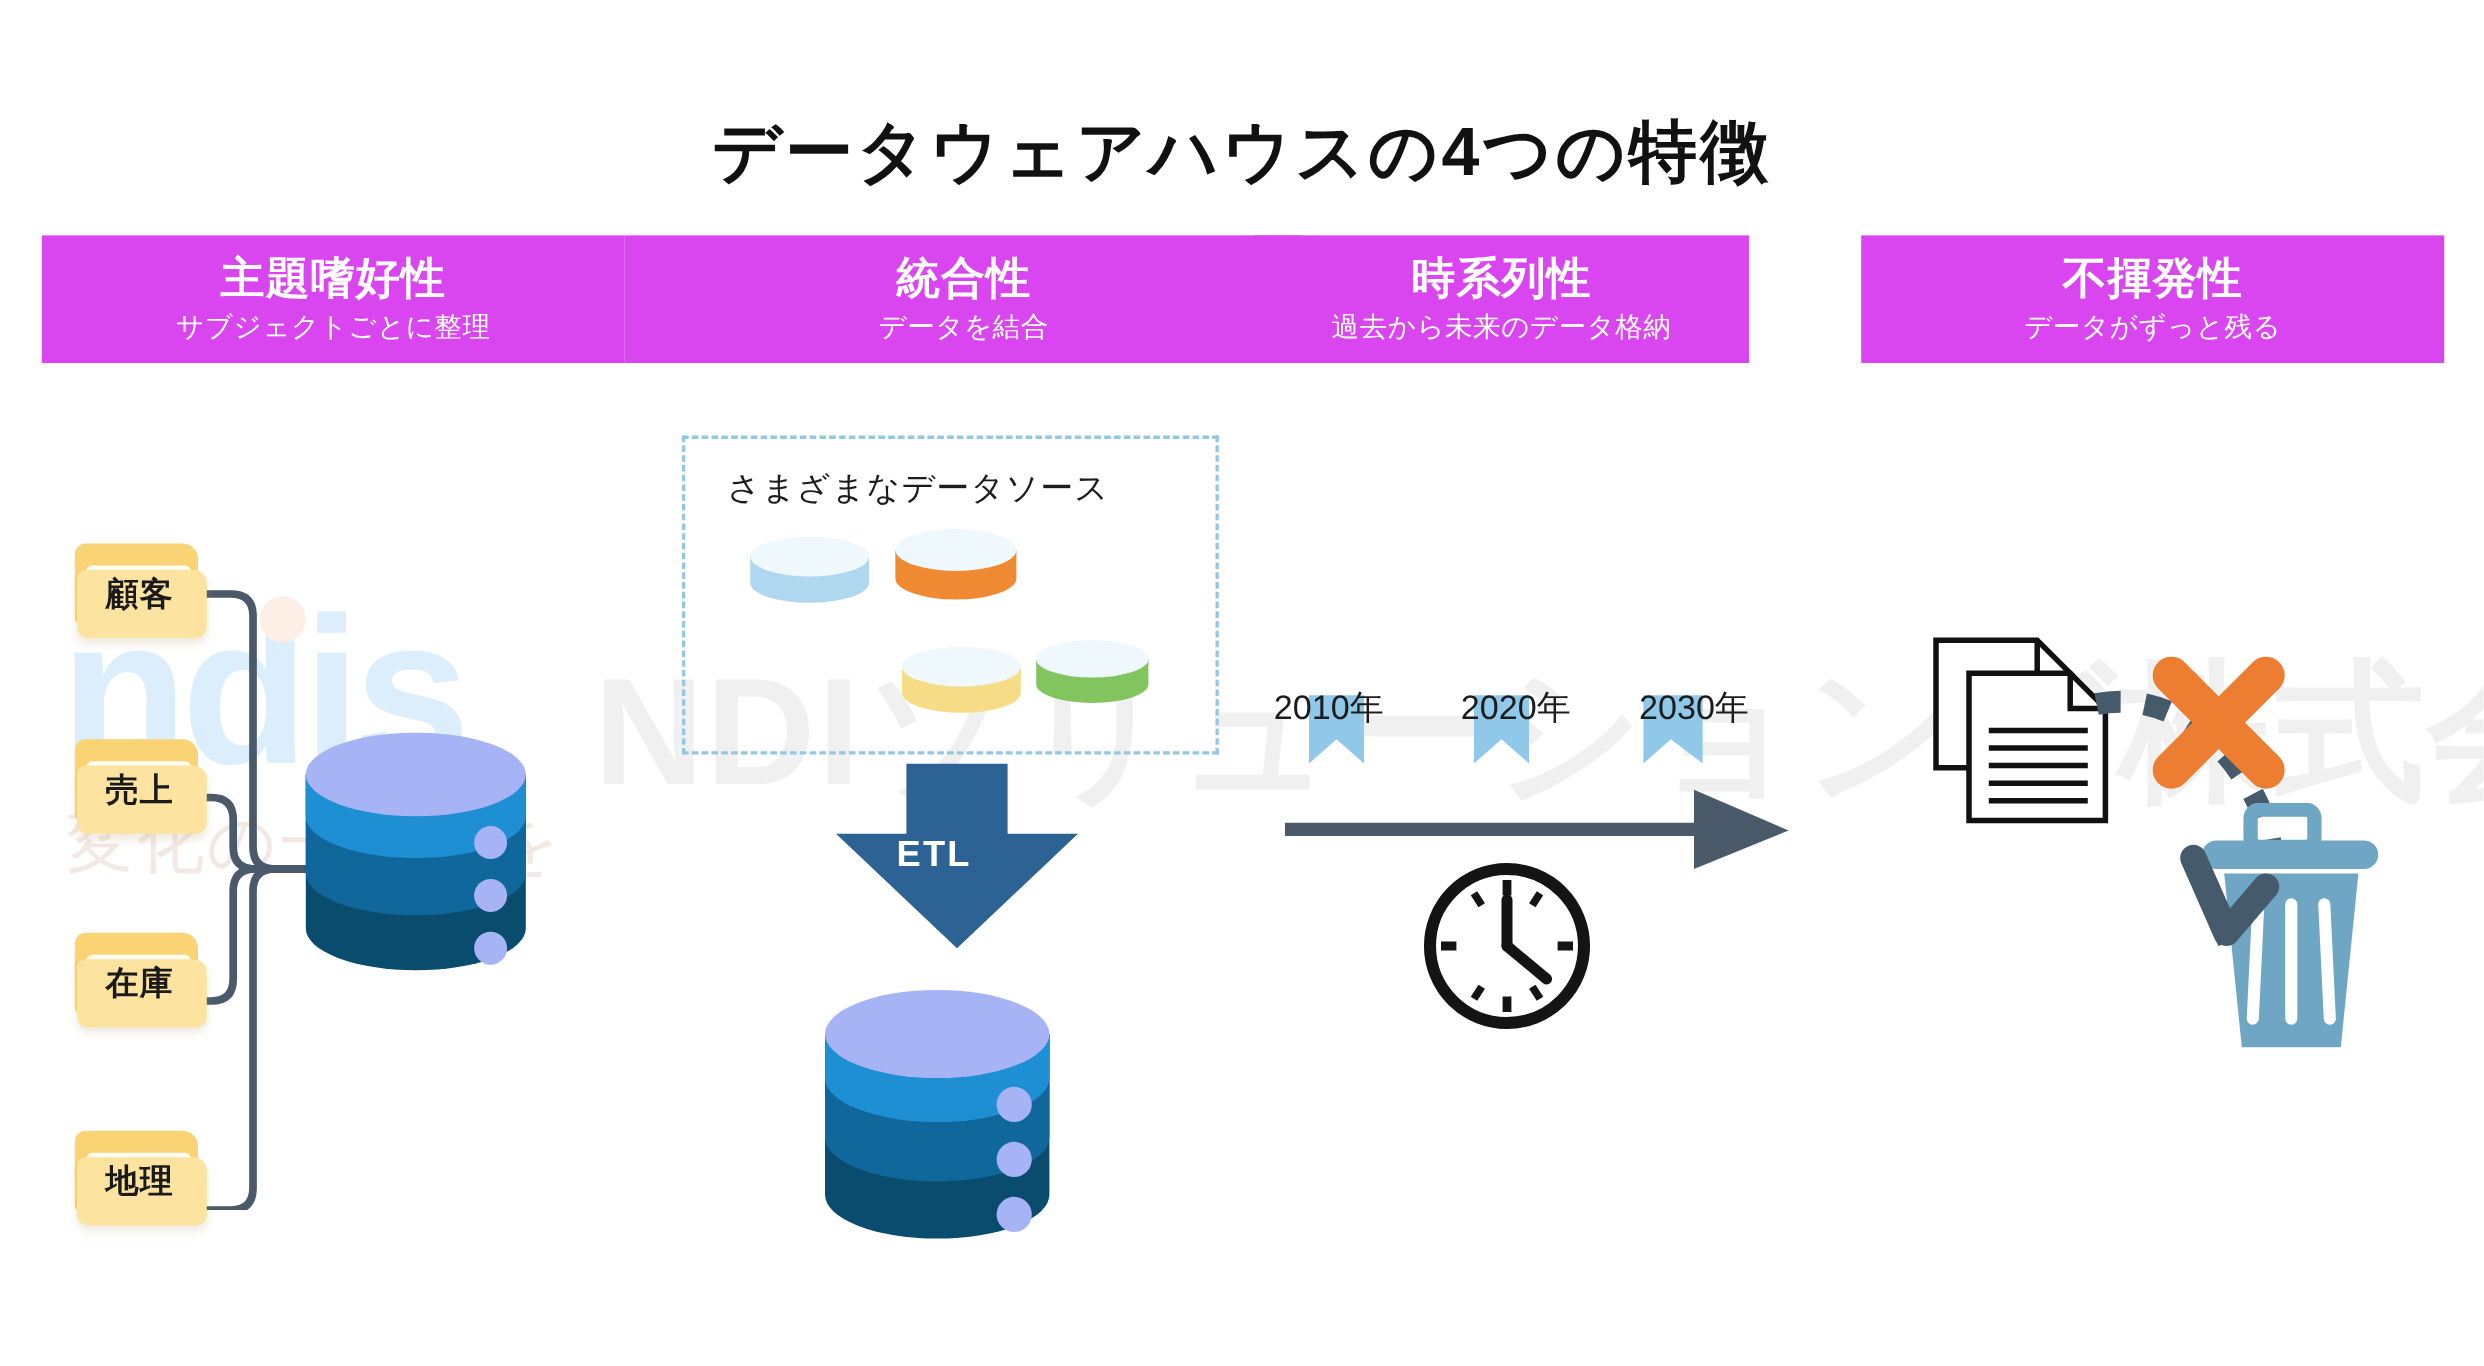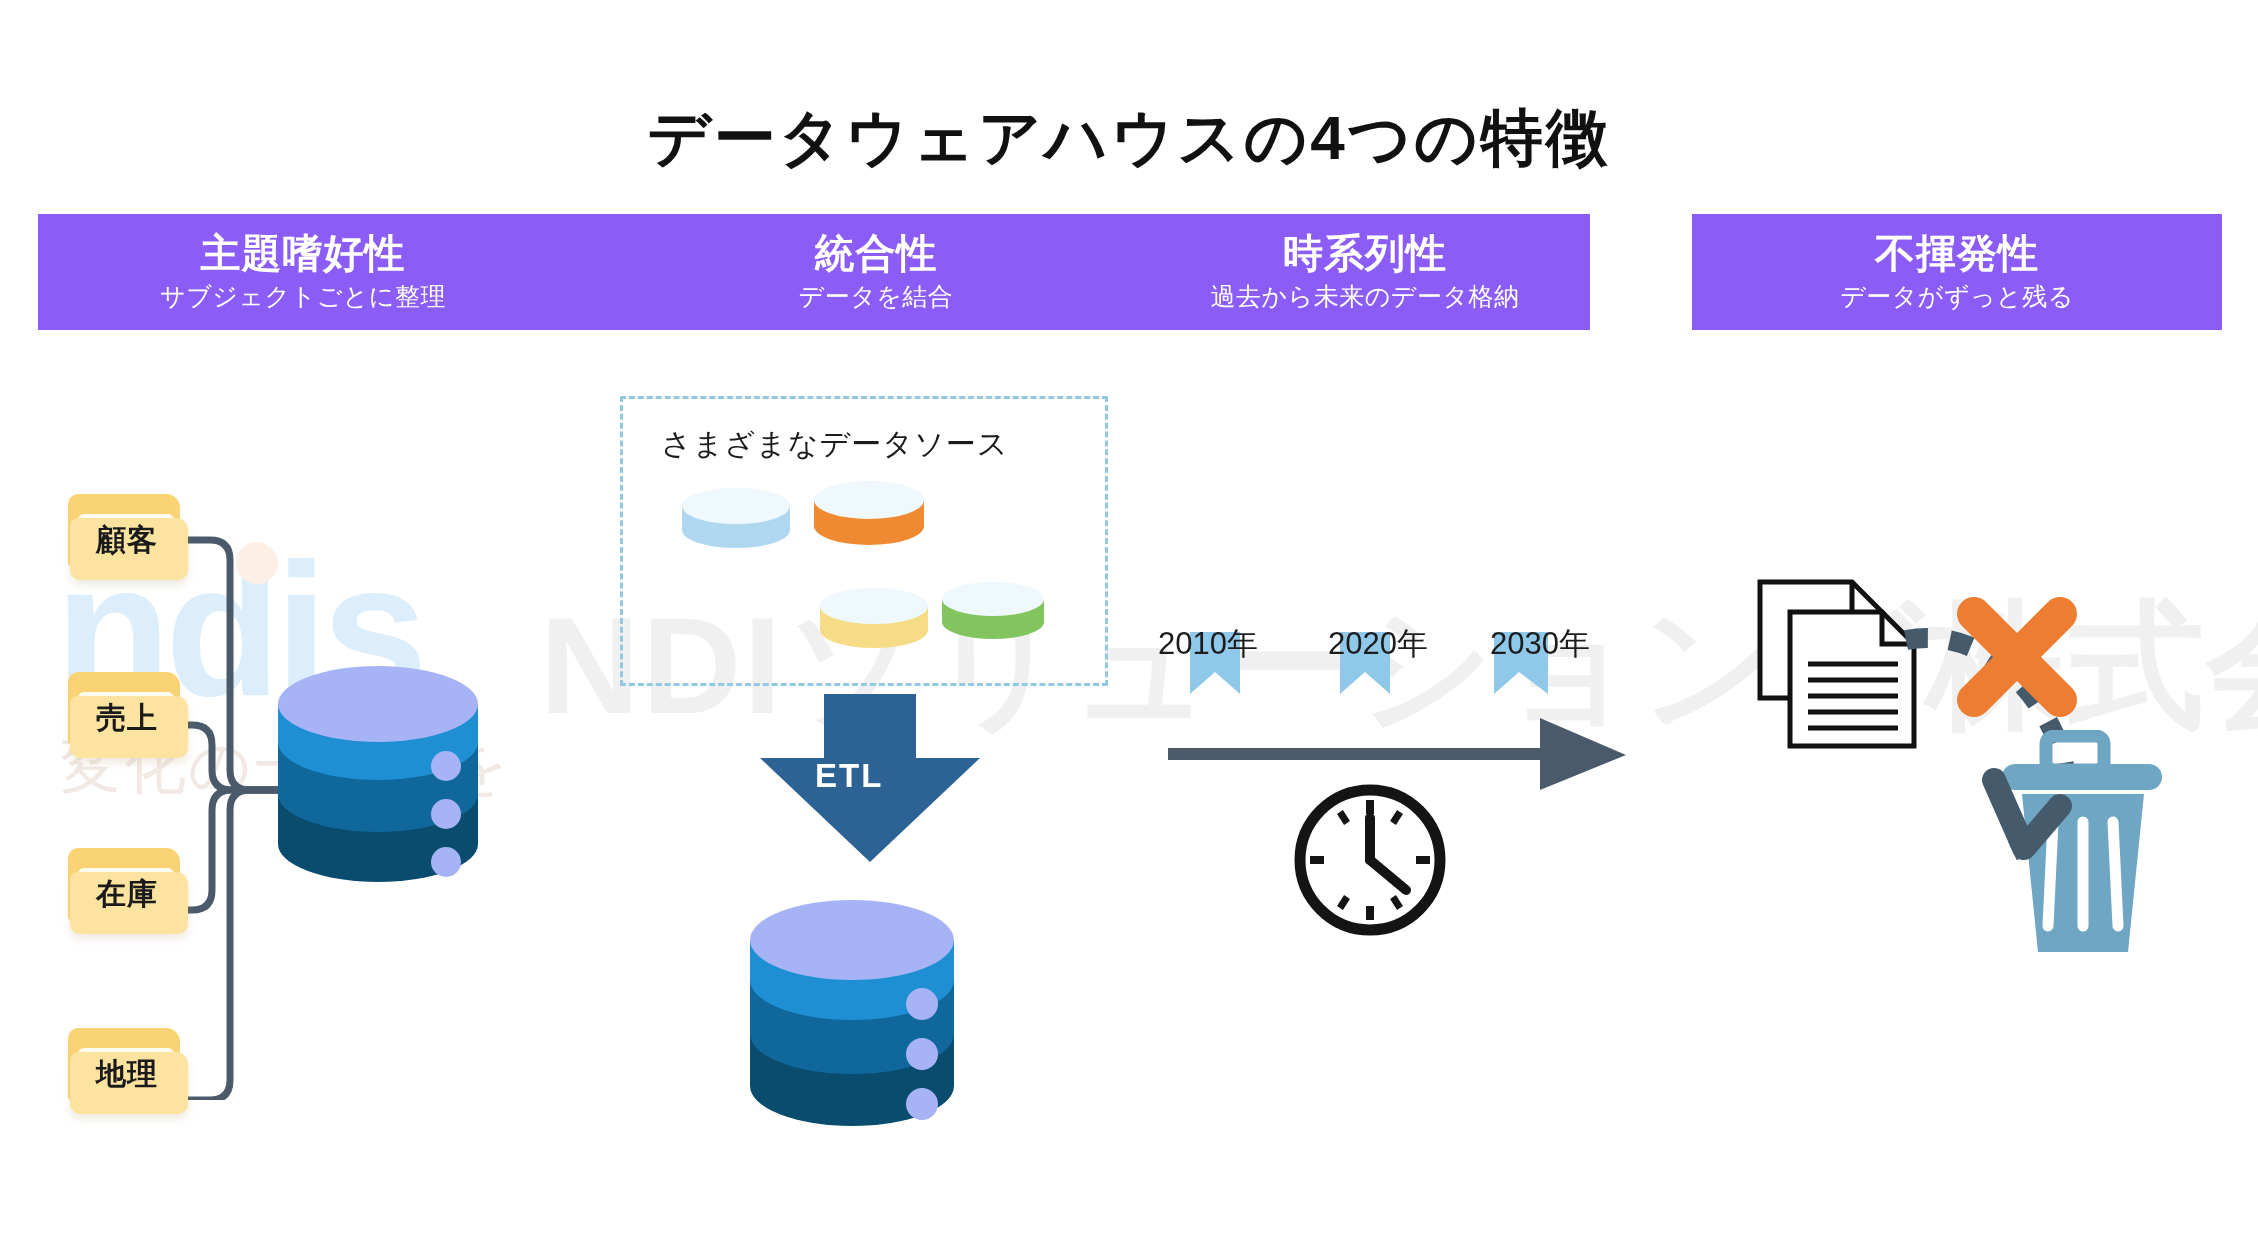--- a/index.html
+++ b/index.html
@@ -68,21 +68,21 @@
     color: #111111;
     letter-spacing: 3px;
     z-index: 5;
   }
 
   
   .hdr {
     position: absolute;
     top: 214px;
     height: 116px;
-    background: #8b5cf6;
+    background: #d946ef;
     display: flex;
     flex-direction: column;
     align-items: center;
     justify-content: center;
     z-index: 5;
   }
   .hdr-title {
     font-size: 40px;
     font-weight: bold;
     color: #ffffff;

